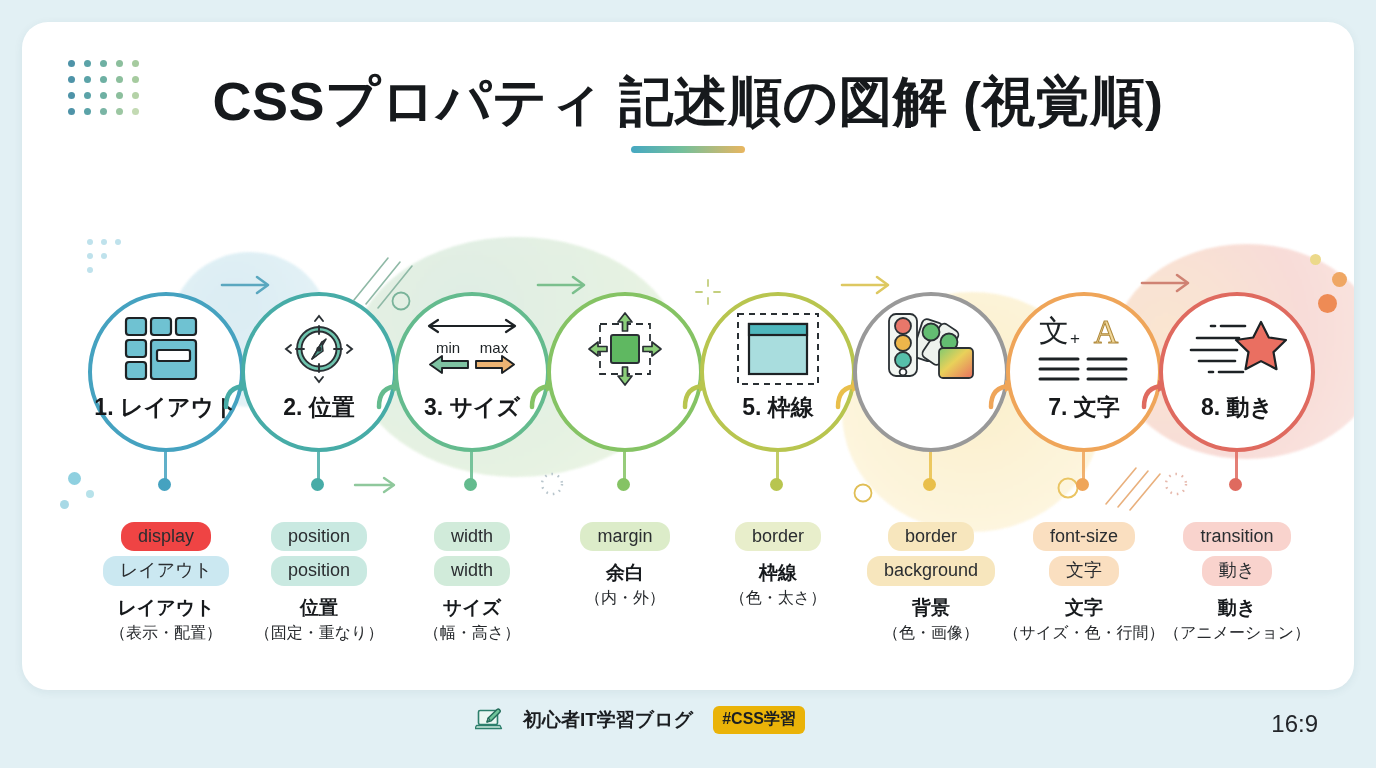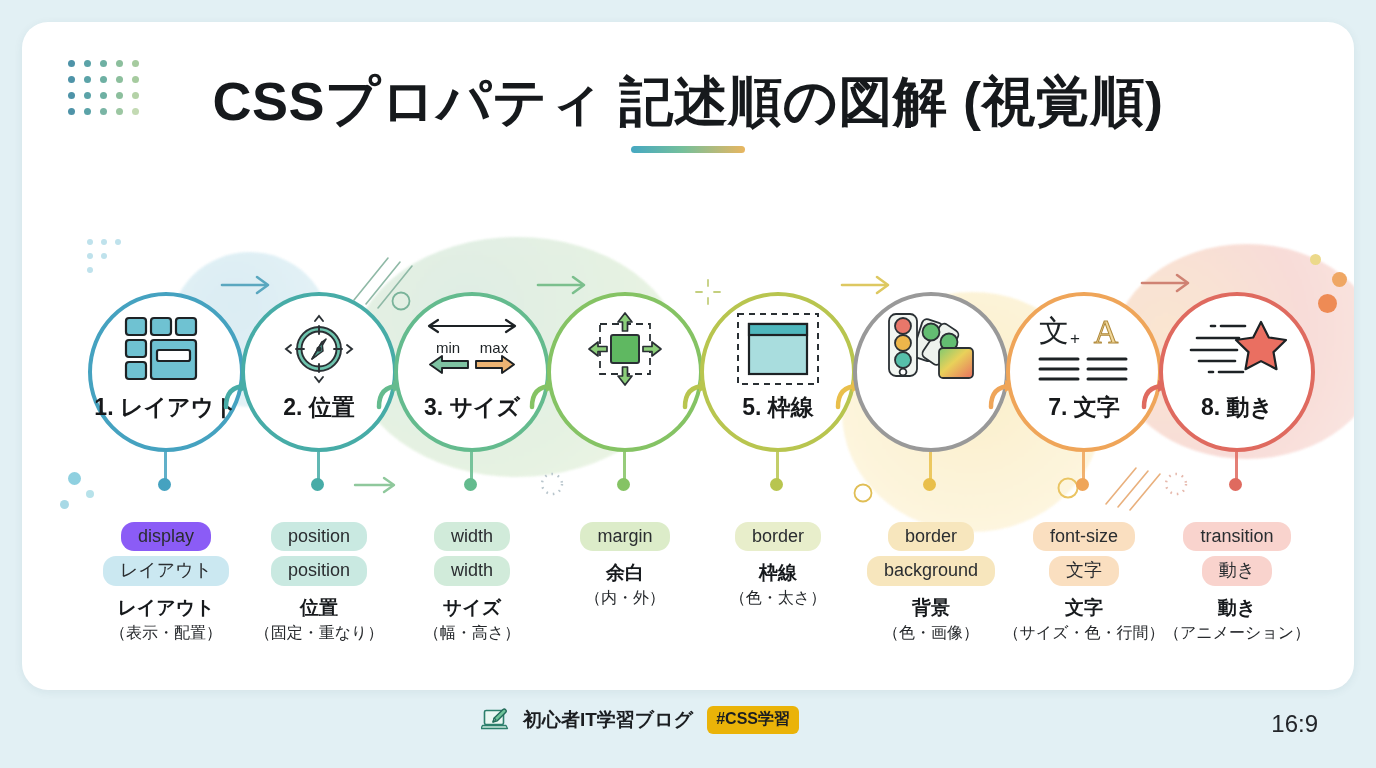--- a/index.html
+++ b/index.html
@@ -187,21 +187,21 @@
     width: 1376px;
     height: 40px;
   }
   #footer-center {
     position: absolute;
     left: 0; top: 0;
     width: 1280px;
     display: flex;
     align-items: center;
     justify-content: center;
-    gap: 14px;
+    gap: 20px;
   }
   #footer-brand {
     font-size: 19px;
     font-weight: 700;
     color: #1b1e21;
     white-space: nowrap;
   }
   #footer-tag {
     font-size: 16px;
     font-weight: 700;
@@ -527,21 +527,21 @@
         </svg>
         </div>
         <div class="node-title">8. 動き</div>
         <div class="stem" style="background: rgb(223, 106, 95); opacity: 0.85;"></div>
         <div class="stem-dot" style="background: rgb(223, 106, 95);"></div>
       </div>
     </div>
 
   <div id="labels-layer">
       <div class="labels" style="left: 49px;">
-        <div class="pill-row"><span class="pill" style="background: #8b5cf6;">display</span></div>
+        <div class="pill-row"><span class="pill" style="background: #ef4444;">display</span></div>
         <div class="pill-row"><span class="pill" style="background: rgb(203, 232, 241);">レイアウト</span></div>
         <div class="lab-main">レイアウト</div>
         <div class="lab-sub">（表示・配置）</div>
       </div>
       <div class="labels" style="left: 202px;">
         <div class="pill-row"><span class="pill" style="background: rgb(201, 233, 225);">position</span></div>
         <div class="pill-row"><span class="pill" style="background: rgb(201, 233, 225);">position</span></div>
         <div class="lab-main">位置</div>
         <div class="lab-sub">（固定・重なり）</div>
       </div>

